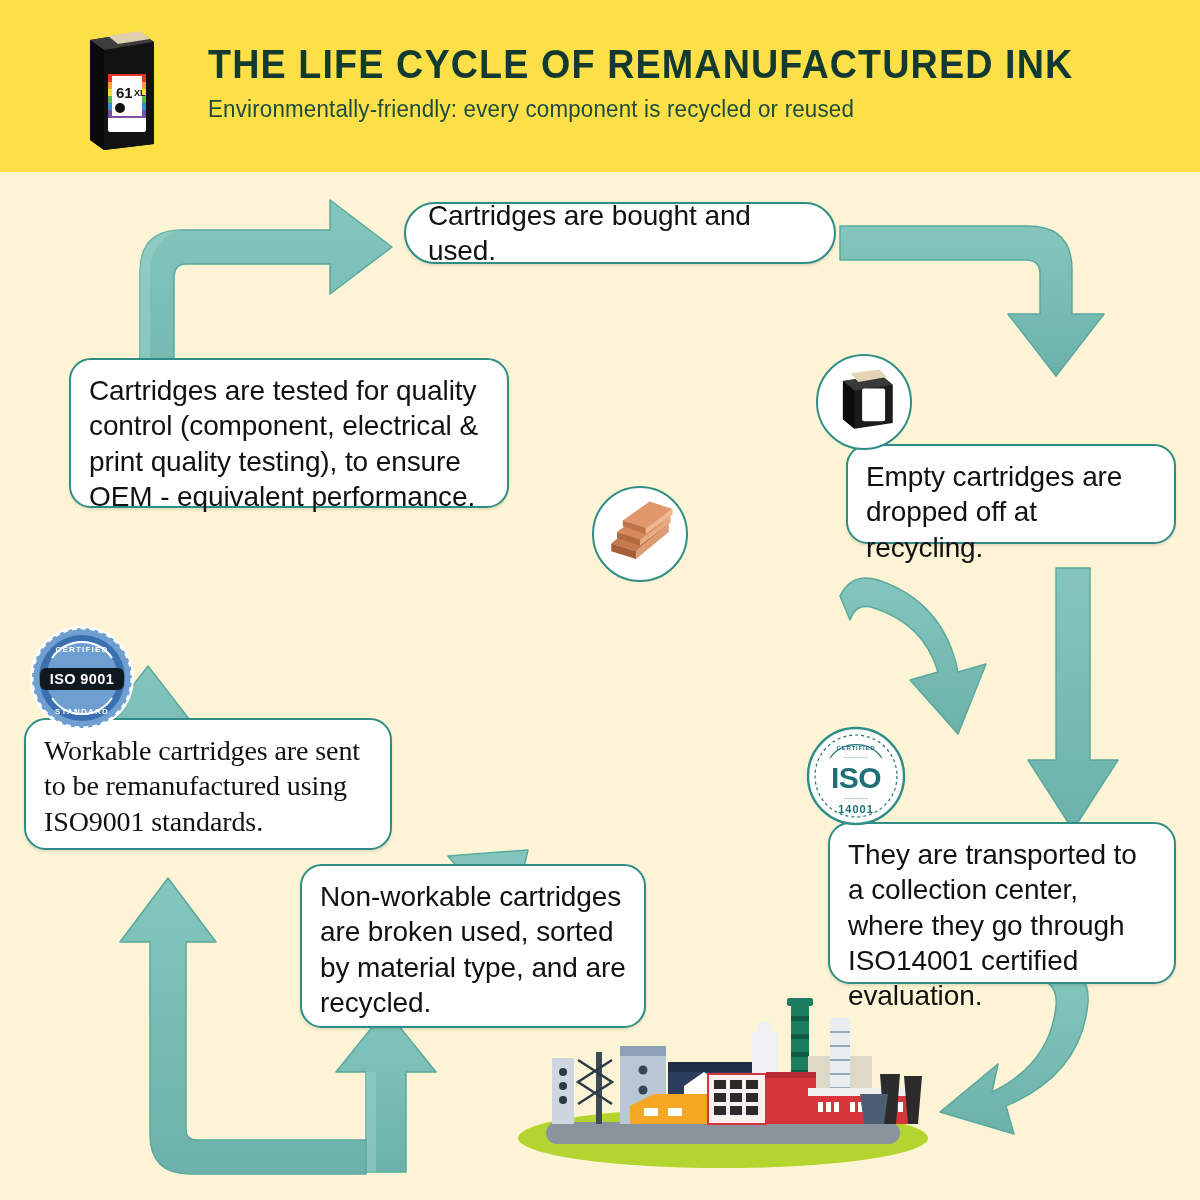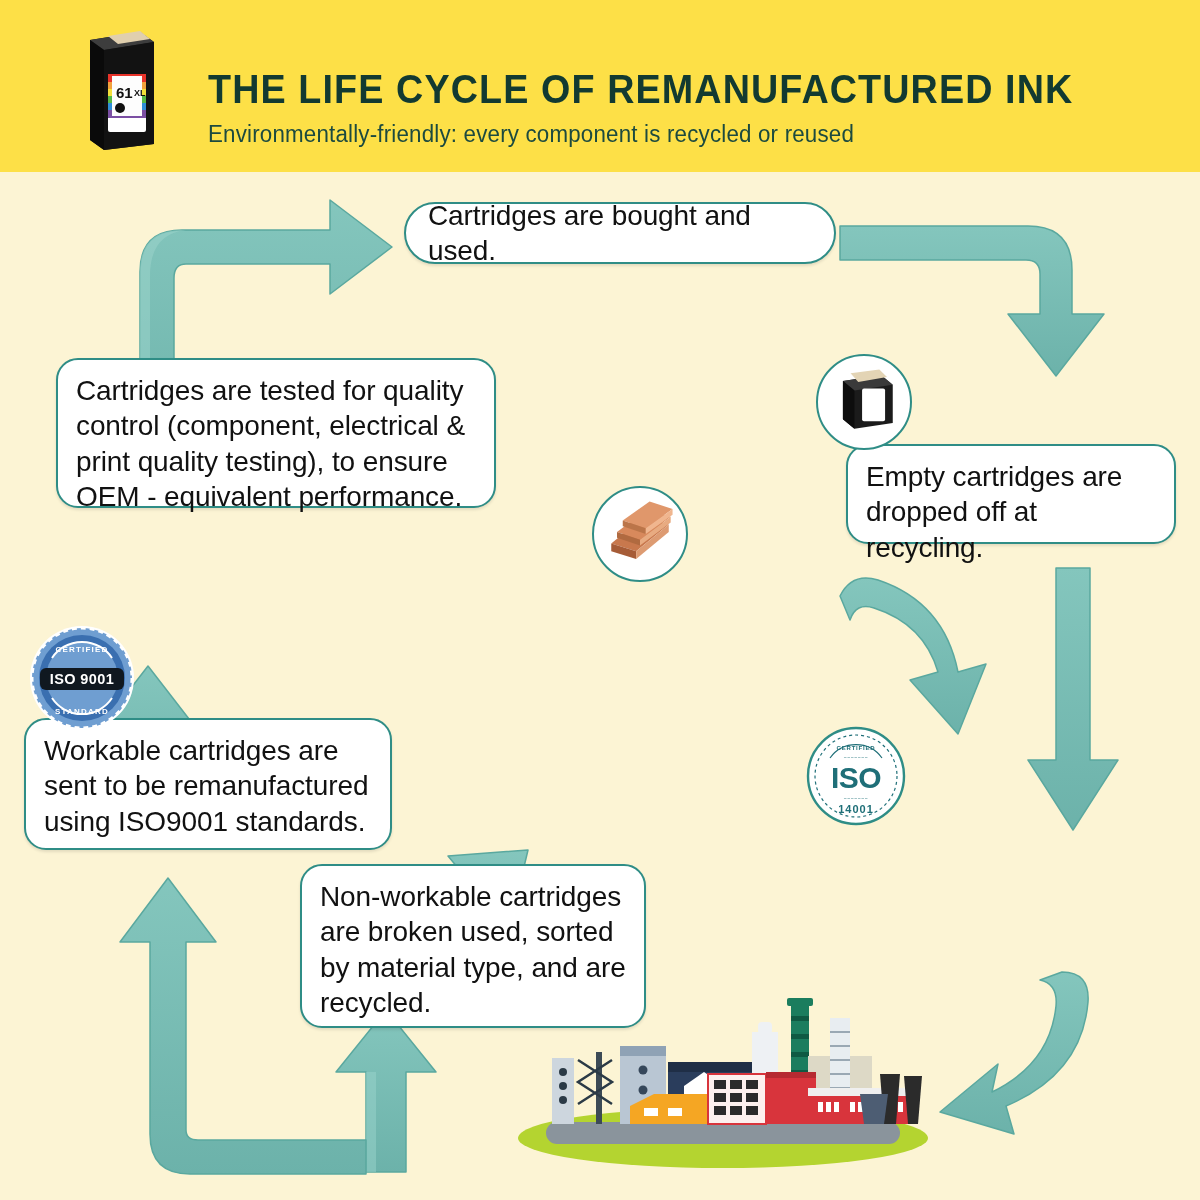--- a/index.html
+++ b/index.html
@@ -15,21 +15,21 @@
   .header {
     position: absolute; left: 0; top: 0;
     width: 1200px; height: 172px;
     background: #fde047;
   }
   .header-cart {
     position: absolute; left: 78px; top: 26px;
     width: 84px; height: 128px;
   }
   .title-wrap {
-    position: absolute; left: 208px; top: 69px;
+    position: absolute; left: 208px; top: 44px;
   }
   .main-title {
     font-family: "Liberation Sans Narrow", "Liberation Sans", sans-serif;
     font-size: 41px; font-weight: bold; letter-spacing: 1.2px;
     color: #123a31; line-height: 1;
     transform: scaleX(0.92); transform-origin: left center;
     white-space: nowrap;
   }
   .sub-title {
     margin-top: 13px;
@@ -308,32 +308,35 @@
         <text x="50" y="62" text-anchor="middle" font-family="Liberation Sans, sans-serif" font-size="30" font-weight="bold" fill="#1f6f78" letter-spacing="-0.5">ISO</text>
         <text x="50" y="74" text-anchor="middle" font-family="Liberation Sans, sans-serif" font-size="5" fill="#4f8f95" letter-spacing=".6">~~~~~~~</text>
         <text x="50" y="87" text-anchor="middle" font-family="Liberation Sans, sans-serif" font-size="11" font-weight="bold" fill="#1f6f78" letter-spacing="1">14001</text>
       </svg>
     </div>
 
     <div class="box pill" style="left:404px; top:30px; width:432px; height:62px; display:flex; align-items:center;">
       <span>Cartridges are bought and used.</span>
     </div>
 
-    <div class="box" style="left:56px; top:186px; width:440px; height:150px;">
+    <div class="box" style="left:69px; top:186px; width:440px; height:150px;">
       <span>Cartridges are tested for quality control (component, electrical &amp; print quality testing), to ensure OEM - equivalent performance.</span>
     </div>
 
     <div class="box" style="left:846px; top:272px; width:330px; height:100px;">
       <span>Empty cartridges are dropped off at recycling.</span>
     </div>
 
 
-    <div class="box" style="left:24px; top:546px; width:368px; height:132px;">
+    <div class="box" style="left:24px; top:546px; width:368px; height:132px;font-family:Liberation Serif, serif;">
       <span>Workable cartridges are sent to be remanufactured using ISO9001 standards.</span>
     </div>
 
+    <div class="box" style="left:828px; top:650px; width:348px; height:162px;">
+      <span>They are transported to a collection center, where they go through ISO14001 certified evaluation.</span>
+    </div>
 
     <div class="box" style="left:300px; top:692px; width:346px; height:164px;">
       <span>Non-workable cartridges are broken used, sorted by material type, and are recycled.</span>
     </div>
 
   </div>
 </div>
 
 </body></html>

